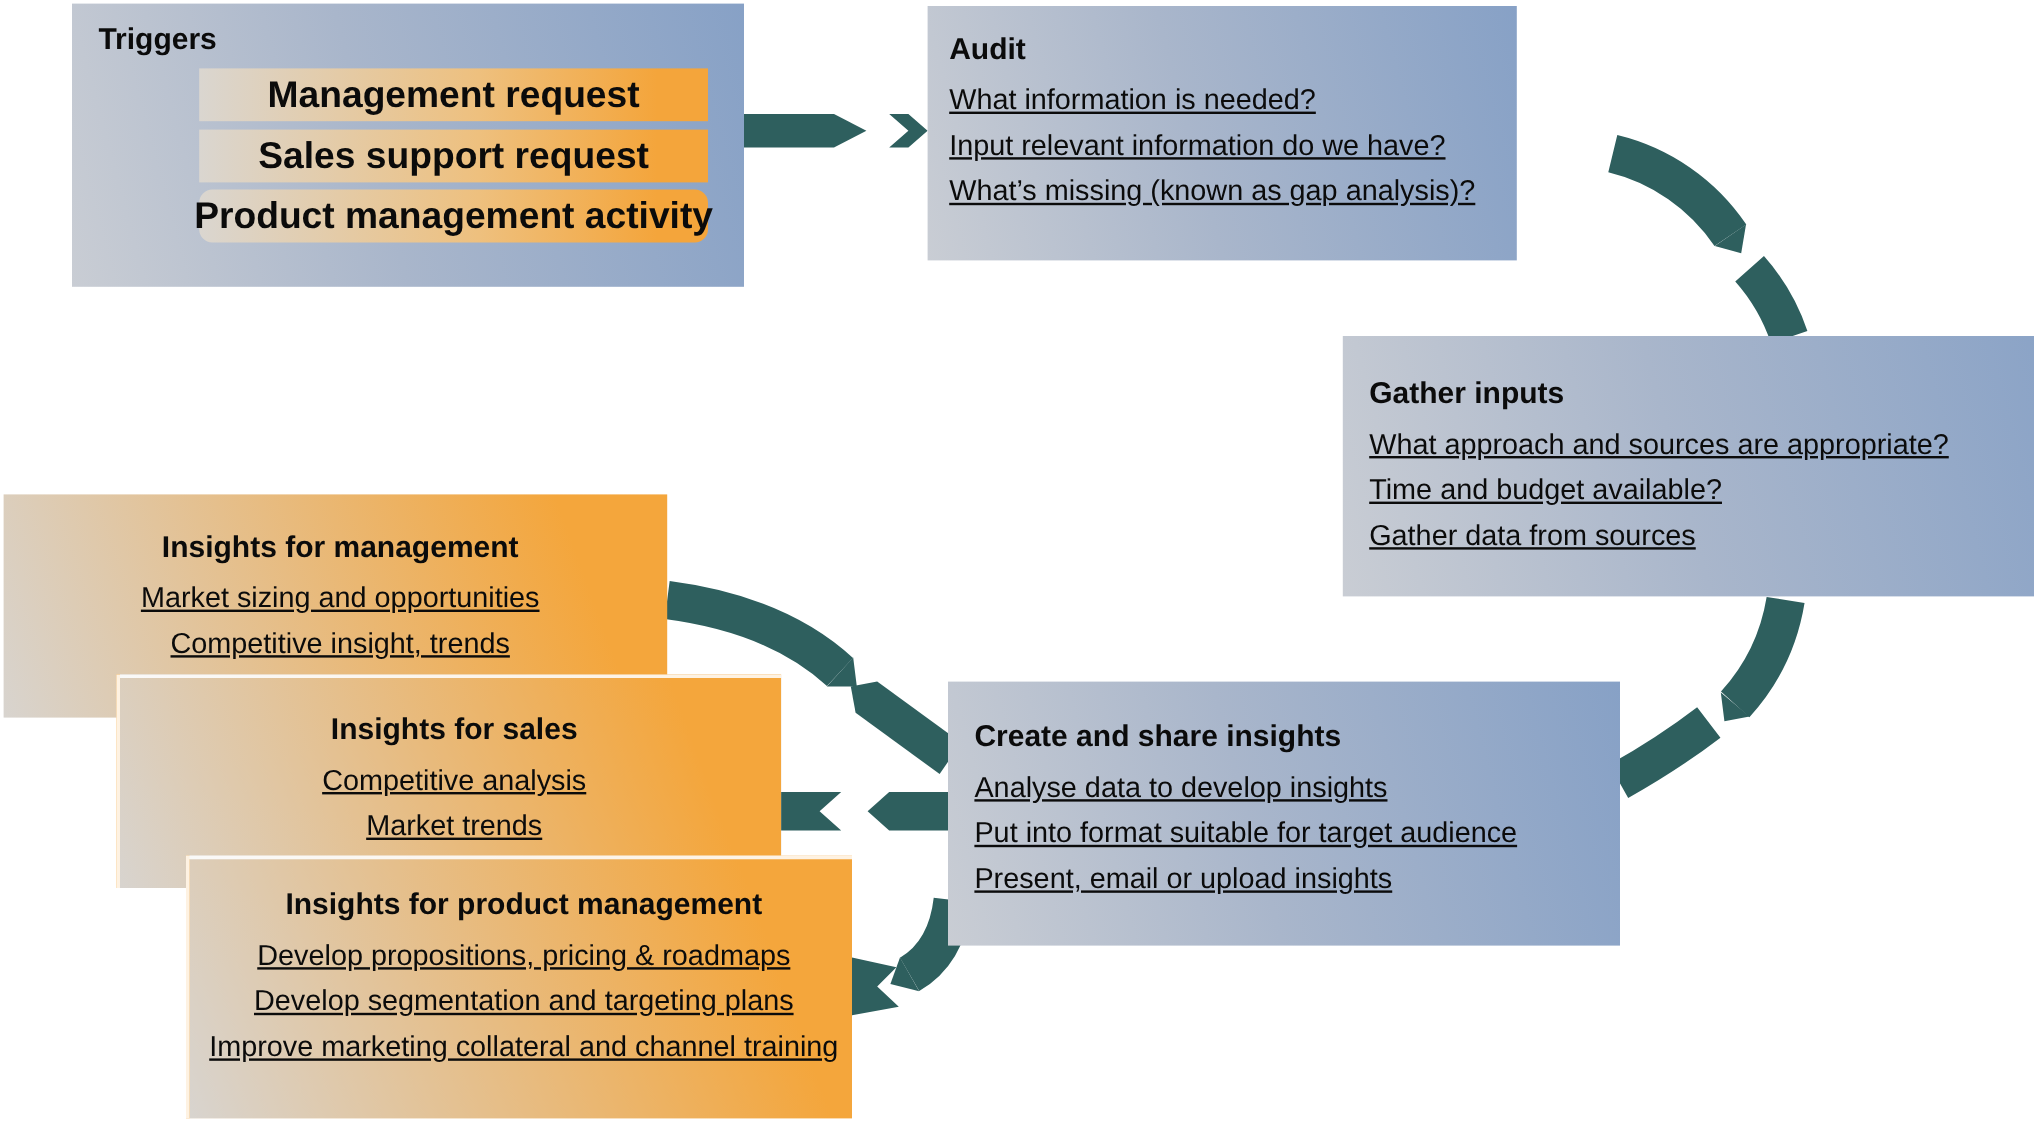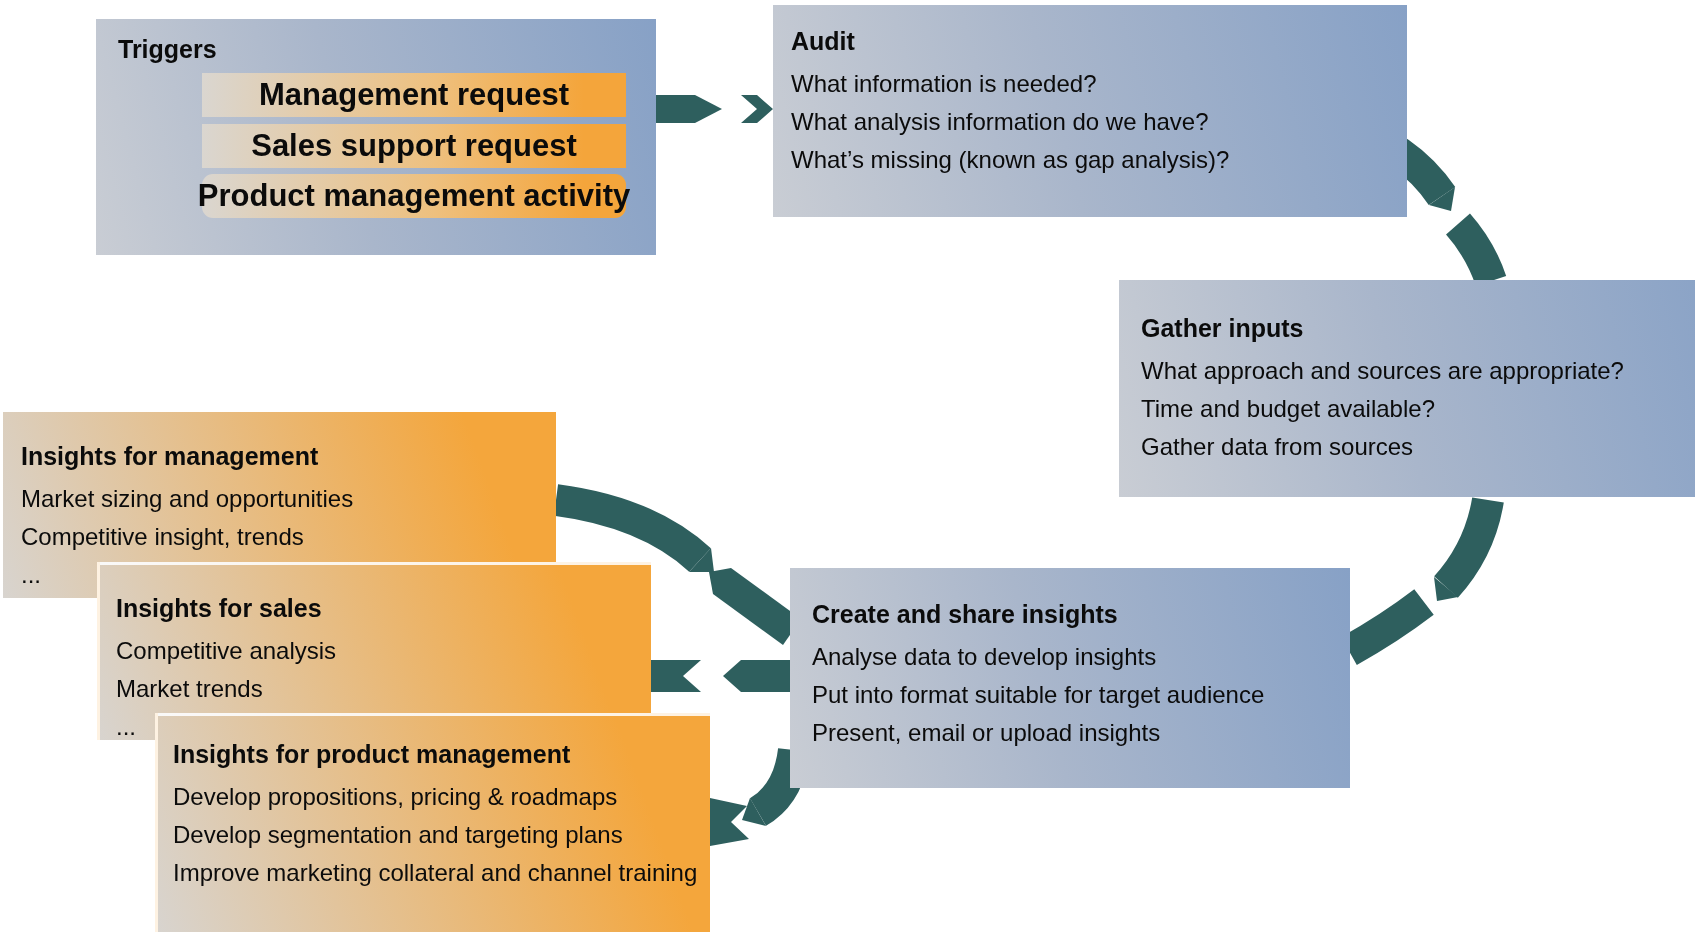--- a/index.html
+++ b/index.html
@@ -21,32 +21,34 @@
   .box {
     position: absolute;
     box-sizing: border-box;
     z-index: 1;
   }
   .blue-box {
     background: linear-gradient(75deg, #c9cdd4 0%, #a9b6cb 45%, #87a1c6 100%);
   }
   .orange-box {
     background: linear-gradient(70deg, #d8d4cf 0%, #e7bc82 45%, #f4a63c 85%);
+    text-align: center;
   }
   .cascade { border-top: 3px solid rgba(255,255,255,0.85); border-left: 3px solid rgba(255,255,255,0.85); }
   .box-title {
     font-size: 25px;
     font-weight: bold;
     line-height: 32px;
     margin: 0 0 8px 0;
   }
   .box-line {
     font-size: 24px;
     line-height: 38px;
     white-space: nowrap;
+    text-decoration: underline;
   }
   .pad { position: absolute; left: 0; top: 0; right: 0; bottom: 0; }
 
   
   #triggers-title { position: absolute; left: 22px; top: 14px; }
   .trigger-item {
     position: absolute;
     left: 106px;
     width: 424px;
     height: 44px;
@@ -94,32 +96,32 @@
       <polygon points="637,660 701,660 683,676 701,692 637,692"></polygon>
     </g>
 
     <g>
       <path d="M 794 750 Q 789 794 758 812" stroke="#2E5F5E" stroke-width="32" fill="none"></path>
       <polygon points="766,826 750,798 742,820"></polygon>
       <polygon points="710,798 747,806 731,822 749,839 710,846"></polygon>
     </g>
   </svg>
 
-  <div class="box blue-box" style="left:60px; top:19px; width:560px; height:236px;margin-left:36px;">
+  <div class="box blue-box" style="left:60px; top:3px; width:560px; height:236px;">
     <div id="triggers-title" class="box-title">Triggers</div>
     <div class="trigger-item" style="top:54px;">Management request</div>
     <div class="trigger-item" style="top:105px;">Sales support request</div>
     <div class="trigger-item" style="top:155px;border-radius:11px;">Product management activity</div>
   </div>
 
-  <div class="box blue-box" style="left:773px; top:5px; width:634px; height:212px;">
+  <div class="box blue-box" style="left:773px; top:5px; width:491px; height:212px;">
     <div class="pad" style="padding:20px 10px 0 18px;">
       <div class="box-title">Audit</div>
       <div class="box-line">What information is needed?</div>
-      <div class="box-line">What analysis information do we have?</div>
+      <div class="box-line">Input relevant information do we have?</div>
       <div class="box-line">What’s missing (known as gap analysis)?</div>
     </div>
   </div>
 
   <div class="box blue-box" style="left:1119px; top:280px; width:624px; height:217px;">
     <div class="pad" style="padding:32px 10px 0 22px;">
       <div class="box-title">Gather inputs</div>
       <div class="box-line">What approach and sources are appropriate?</div>
       <div class="box-line">Time and budget available?</div>
       <div class="box-line">Gather data from sources</div>

